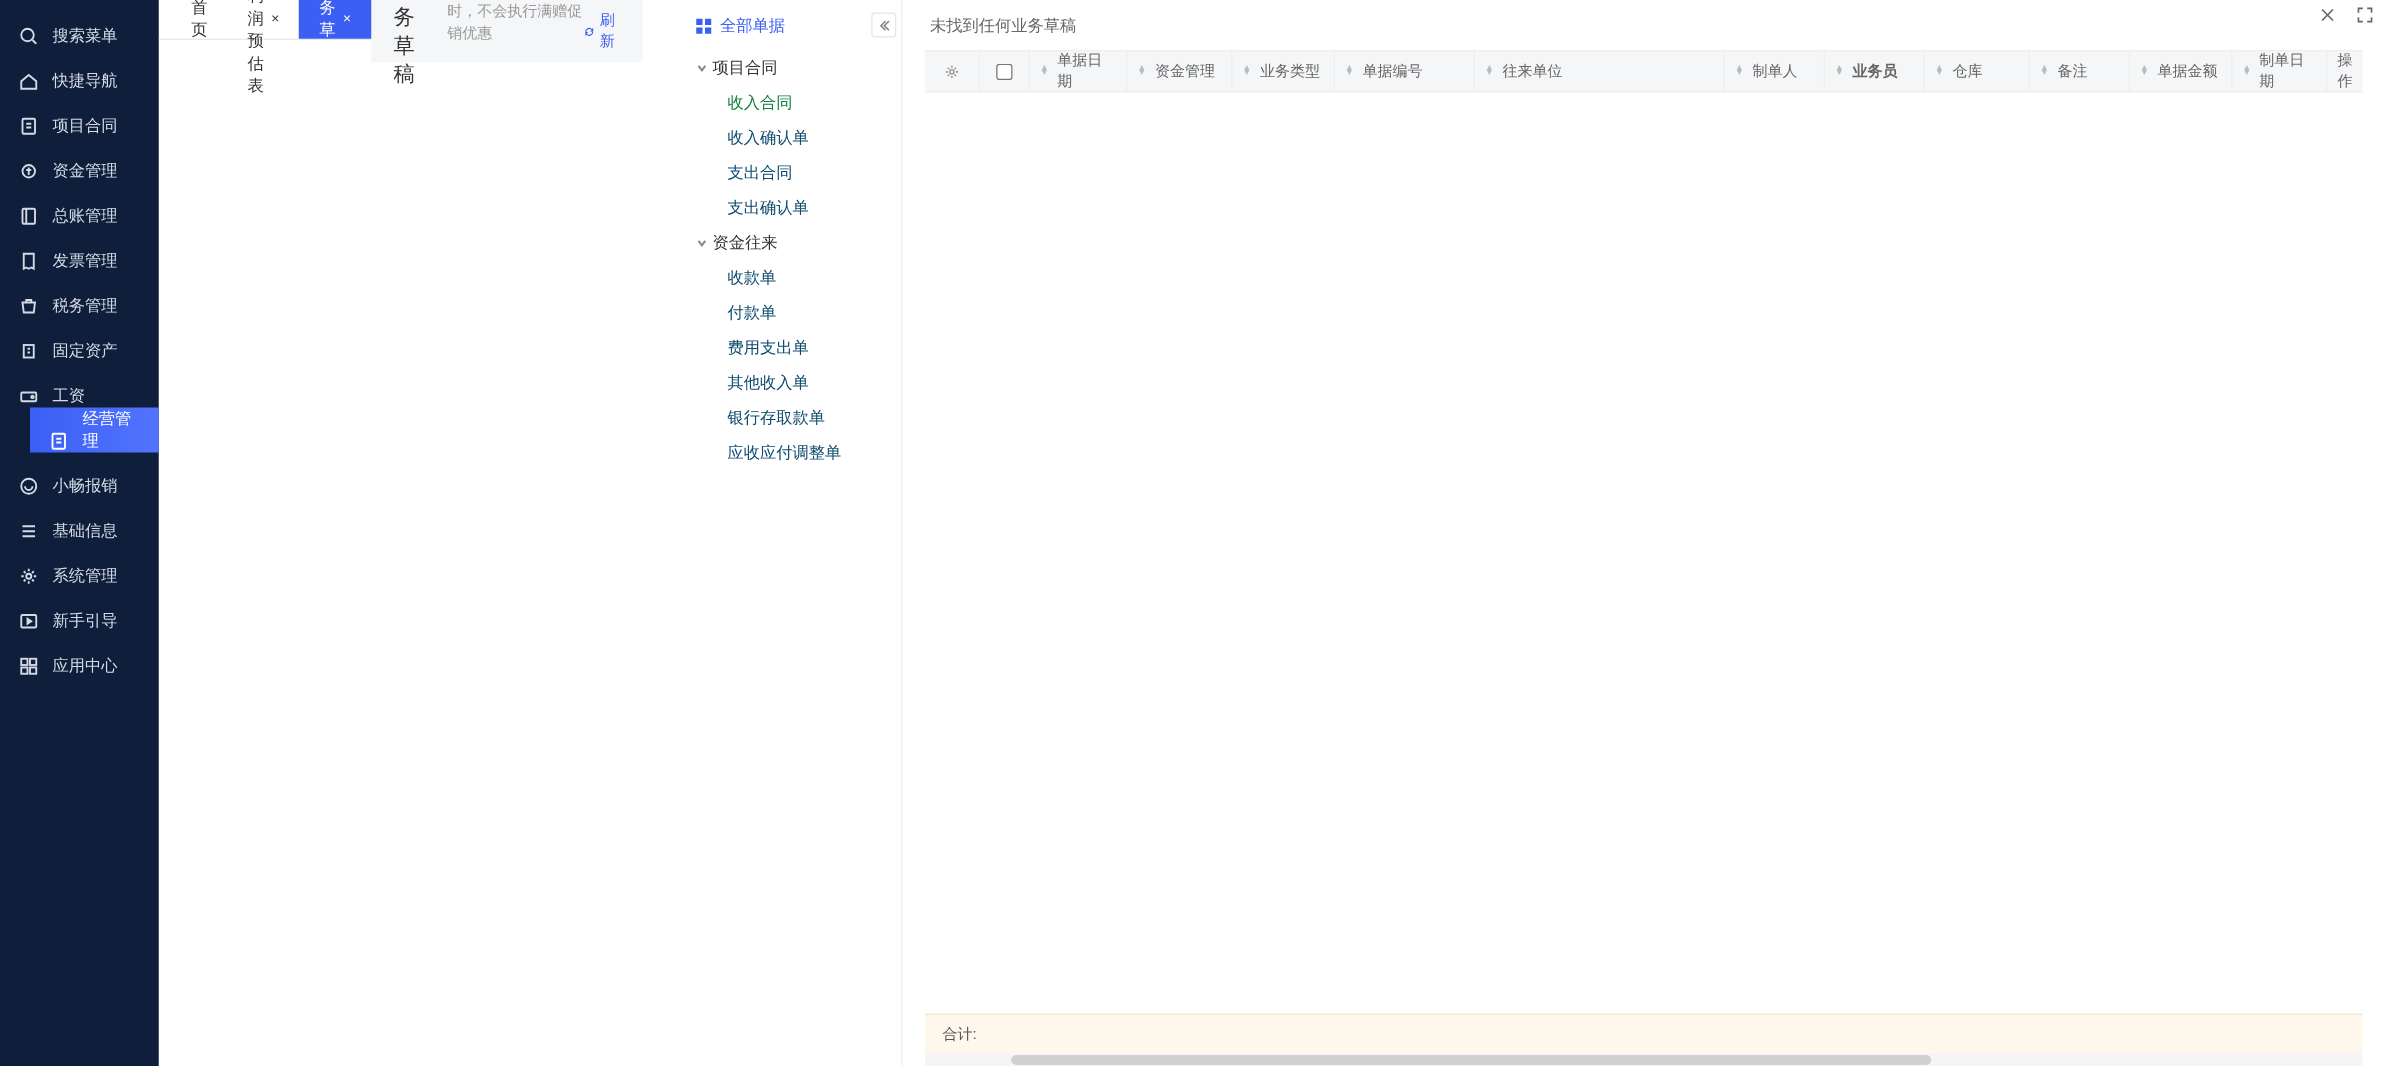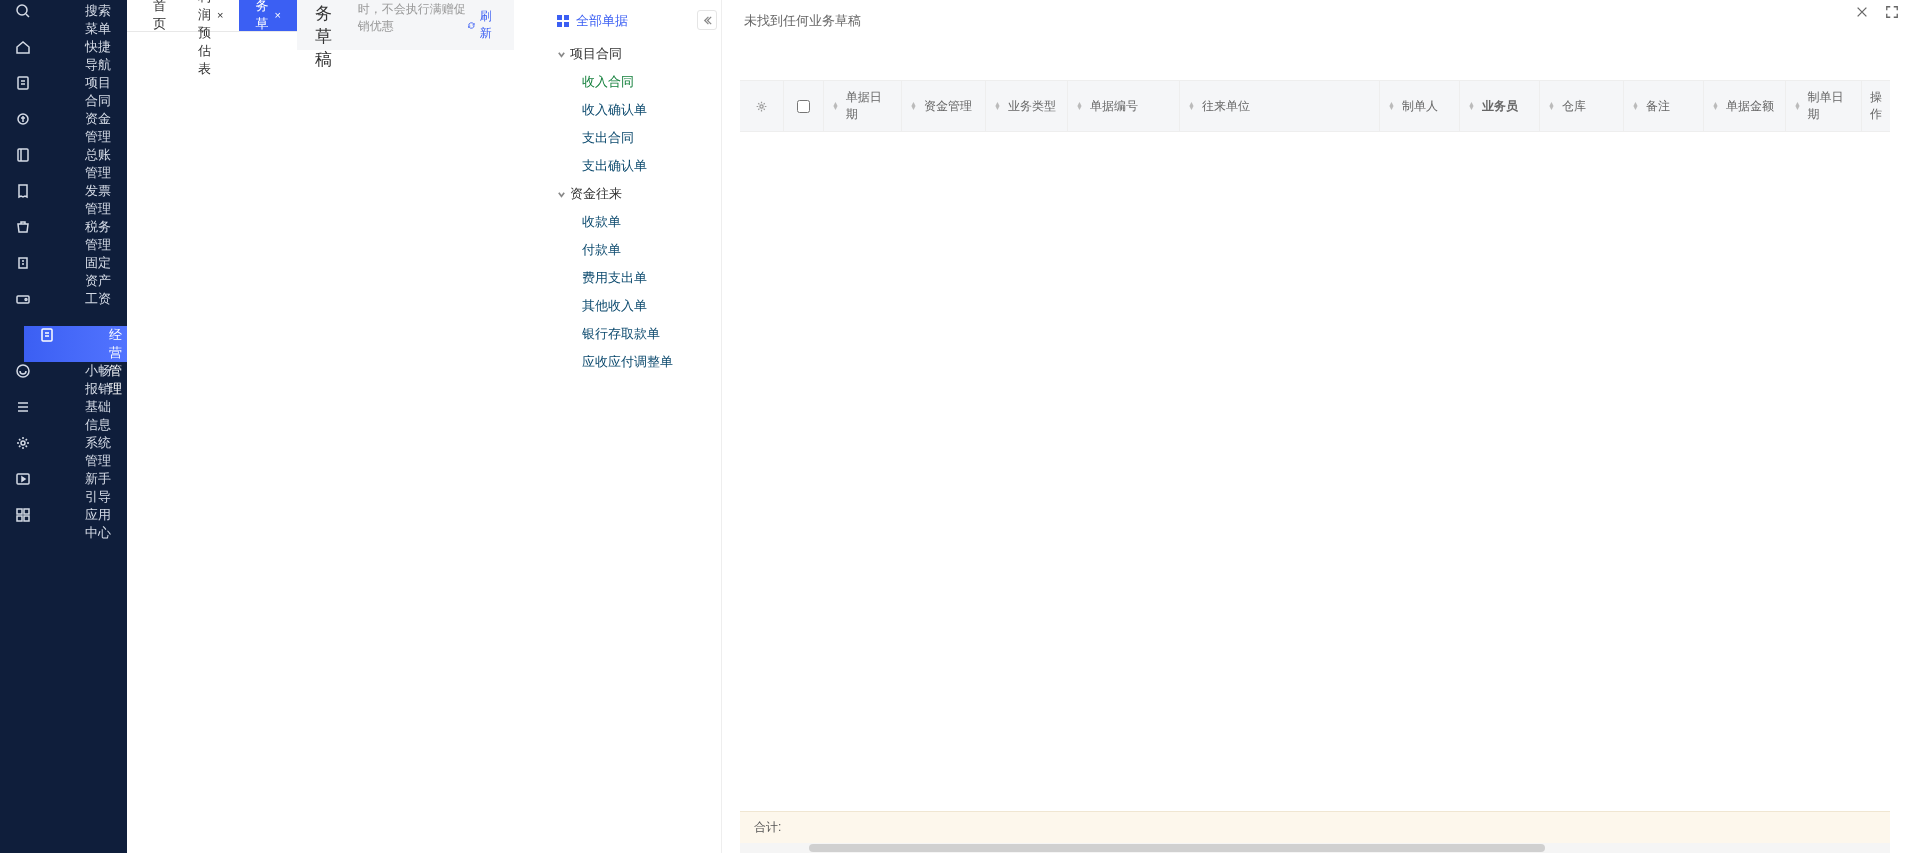--- a/index.html
+++ b/index.html
@@ -1,21 +1,21 @@
 <!DOCTYPE html>
 <html><head>
 <meta charset="utf-8">
 <style>
 * { margin: 0; padding: 0; box-sizing: border-box; }
 body { font-family: "Microsoft YaHei", -apple-system, sans-serif; font-size: 13px; color: #333; background: #fff; overflow: hidden; }
 .app { display: flex; height: 853px; width: 1908px; position: relative; }
 
 
 .sidebar { width: 127px; background: #0f1e3b; color: #fff; flex-shrink: 0; padding-top: 2px; }
-.sidebar-item { display: flex; align-items: flex-start; height: 36px; padding: 0 14px; cursor: pointer; color: #d5dbe6; font-size: 13px; gap: 43px; }
+.sidebar-item { display: flex; align-items: flex-end; height: 36px; padding: 0 14px; cursor: pointer; color: #d5dbe6; font-size: 13px; }
 .sidebar-item.active { background: linear-gradient(90deg, #3b5ff3, #5274ff); color: #fff; margin-left: 24px; }
 .sidebar-icon { width: 18px; height: 18px; margin-right: 10px; display: inline-flex; align-items: center; justify-content: center; flex-shrink: 0; }
 .sidebar-icon svg { width: 16px; height: 16px; stroke: currentColor; fill: none; stroke-width: 1.5; }
 
 
 .top-right { position: absolute; top: 4px; right: 8px; display: flex; gap: 14px; z-index: 10; }
 .top-right-btn { width: 16px; height: 16px; cursor: pointer; color: #666; display: flex; align-items: center; justify-content: center; }
 .top-right-btn svg { width: 14px; height: 14px; stroke: currentColor; fill: none; stroke-width: 1.5; }
 
 
@@ -46,21 +46,21 @@
 .filter-group-header { display: flex; align-items: center; padding: 5px 14px; font-size: 13px; color: #333; cursor: pointer; gap: 4px; }
 .chevron { width: 10px; height: 10px; display: inline-flex; align-items: center; justify-content: center; }
 .chevron svg { width: 9px; height: 9px; stroke: #888; fill: none; stroke-width: 1.8; }
 .filter-item { padding: 5px 14px 5px 40px; font-size: 13px; color: #0c4a6e; cursor: pointer; }
 .filter-item.active { color: #15803d; }
 
 
 .table-area { flex: 1; display: flex; flex-direction: column; padding: 10px 18px 0 18px; min-width: 0; }
 .empty-msg { font-size: 13px; color: #666; padding: 2px 0 10px 4px; }
 .table-wrap { flex: 1; display: flex; flex-direction: column; min-height: 0; }
-.table-header { display: flex; background: #f5f6f8; height: 52px; align-items: flex-end; border-top: 1px solid #eee; border-bottom: 1px solid #eee; margin-top: 40px; }
+.table-header { display: flex; background: #f5f6f8; height: 34px; align-items: flex-end; border-top: 1px solid #eee; border-bottom: 1px solid #eee; }
 .th { display: flex; align-items: center; padding: 0 8px; font-size: 12px; color: #666; border-right: 1px solid #eee; height: 100%; flex-shrink: 0; }
 .th:last-child { border-right: none; }
 .sort-icon { width: 10px; margin-right: 4px; display: inline-flex; flex-direction: column; line-height: 4px; color: #bbb; }
 .sort-icon::before { content: "▲"; font-size: 7px; }
 .sort-icon::after { content: "▼"; font-size: 7px; }
 .th-settings { width: 44px; justify-content: center; color: #999; }
 .th-settings svg { width: 13px; height: 13px; stroke: currentColor; fill: none; stroke-width: 1.5; }
 .th-check { width: 40px; justify-content: center; }
 .th-check input { width: 13px; height: 13px; }
 .table-body { flex: 1; }

